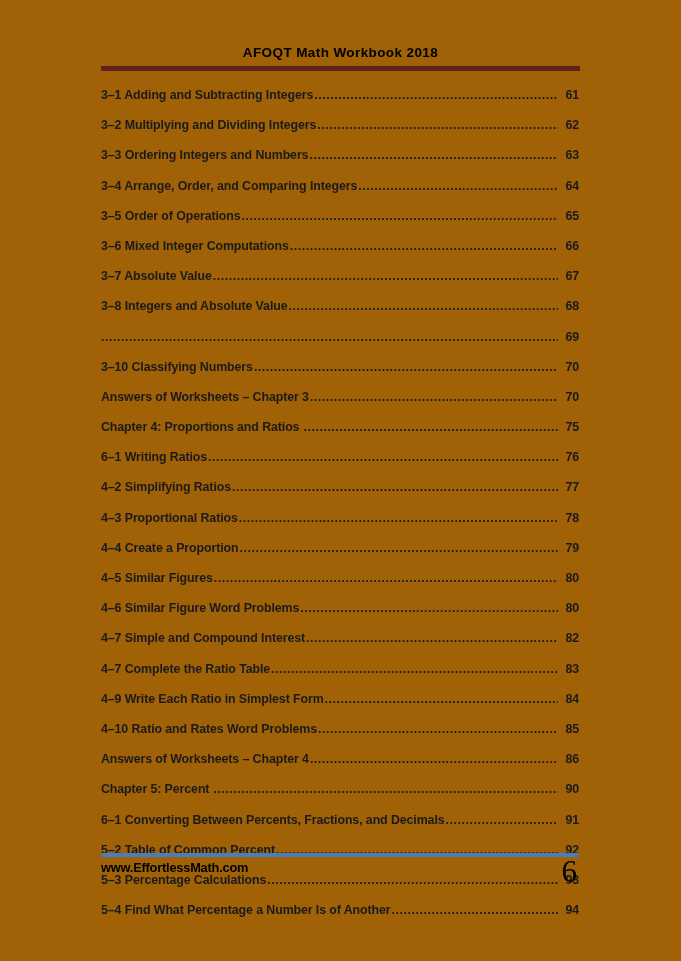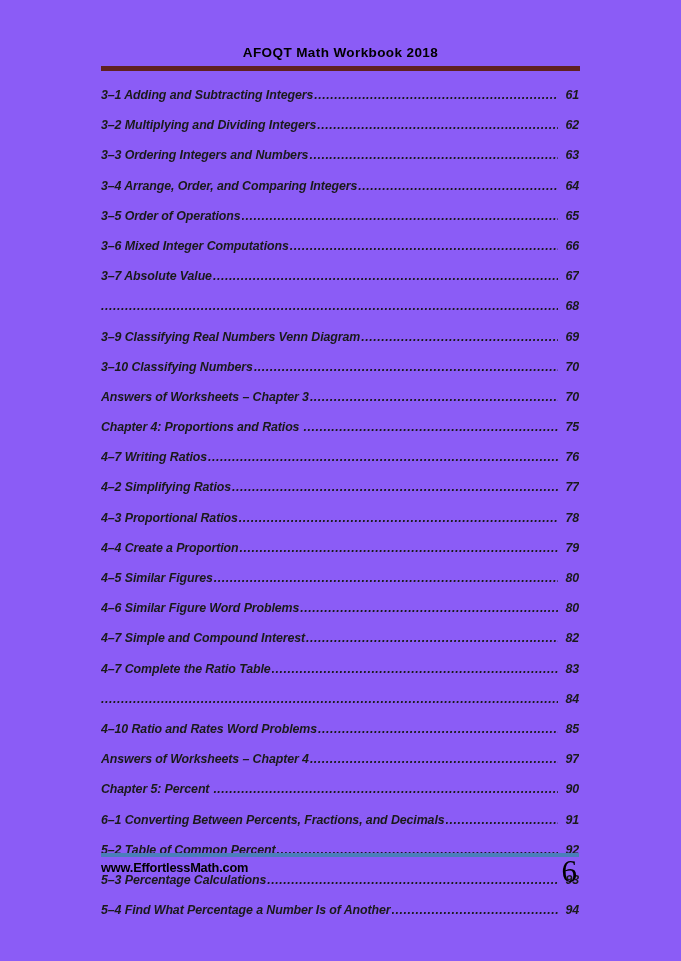--- a/index.html
+++ b/index.html
@@ -14,21 +14,21 @@
     font-family: "Liberation Sans", sans-serif;
     color: #000000;
     overflow: hidden;
   }
 
   .page {
     position: absolute;
     left: 0; top: 0;
     width: 681px;
     height: 961px;
-    background: #8b5cf6;
+    background: #a16207;
   }
 
   
   .header {
     position: absolute;
     left: 101px;
     top: 44px;
     width: 479px;
   }
   .header-title {
@@ -46,21 +46,20 @@
     width: 100%;
     background: #5F2120;
   }
 
   
   .toc {
     position: absolute;
     left: 101px;
     top: 88px;
     width: 478px;
-    font-style: italic;
   }
   .toc-row {
     display: flex;
     align-items: baseline;
     height: 30.2px;
     font-size: 12.4px;
     font-weight: bold;
     color: #1a1a1a;
     letter-spacing: -0.1px;
     white-space: nowrap;
@@ -164,45 +163,45 @@
         <span class="toc-label">3–6 Mixed Integer Computations</span>
         <span class="toc-leader">.......................................................................................................................</span>
         <span class="toc-page">66</span>
       </div>
       <div class="toc-row">
         <span class="toc-label">3–7 Absolute Value</span>
         <span class="toc-leader">.......................................................................................................................</span>
         <span class="toc-page">67</span>
       </div>
       <div class="toc-row">
+        <span class="toc-label">3–8 Integers and Absolute Value</span>
         <span class="toc-leader">.......................................................................................................................</span>
         <span class="toc-page">68</span>
       </div>
       <div class="toc-row">
-        <span class="toc-label">3–9 Classifying Real Numbers Venn Diagram</span>
         <span class="toc-leader">.......................................................................................................................</span>
         <span class="toc-page">69</span>
       </div>
       <div class="toc-row">
         <span class="toc-label">3–10 Classifying Numbers</span>
         <span class="toc-leader">.......................................................................................................................</span>
         <span class="toc-page">70</span>
       </div>
       <div class="toc-row">
         <span class="toc-label">Answers of Worksheets – Chapter 3</span>
         <span class="toc-leader">.......................................................................................................................</span>
         <span class="toc-page">70</span>
       </div>
       <div class="toc-row">
         <span class="toc-label gap">Chapter 4: Proportions and Ratios</span>
         <span class="toc-leader">.......................................................................................................................</span>
         <span class="toc-page">75</span>
       </div>
       <div class="toc-row">
-        <span class="toc-label">4–7 Writing Ratios</span>
+        <span class="toc-label">6–1 Writing Ratios</span>
         <span class="toc-leader">.......................................................................................................................</span>
         <span class="toc-page">76</span>
       </div>
       <div class="toc-row">
         <span class="toc-label">4–2 Simplifying Ratios</span>
         <span class="toc-leader">.......................................................................................................................</span>
         <span class="toc-page">77</span>
       </div>
       <div class="toc-row">
         <span class="toc-label">4–3 Proportional Ratios</span>
@@ -228,32 +227,33 @@
         <span class="toc-label">4–7 Simple and Compound Interest</span>
         <span class="toc-leader">.......................................................................................................................</span>
         <span class="toc-page">82</span>
       </div>
       <div class="toc-row">
         <span class="toc-label">4–7 Complete the Ratio Table</span>
         <span class="toc-leader">.......................................................................................................................</span>
         <span class="toc-page">83</span>
       </div>
       <div class="toc-row">
+        <span class="toc-label">4–9 Write Each Ratio in Simplest Form</span>
         <span class="toc-leader">.......................................................................................................................</span>
         <span class="toc-page">84</span>
       </div>
       <div class="toc-row">
         <span class="toc-label">4–10 Ratio and Rates Word Problems</span>
         <span class="toc-leader">.......................................................................................................................</span>
         <span class="toc-page">85</span>
       </div>
       <div class="toc-row">
         <span class="toc-label">Answers of Worksheets – Chapter 4</span>
         <span class="toc-leader">.......................................................................................................................</span>
-        <span class="toc-page">97</span>
+        <span class="toc-page">86</span>
       </div>
       <div class="toc-row">
         <span class="toc-label gap">Chapter 5: Percent</span>
         <span class="toc-leader">.......................................................................................................................</span>
         <span class="toc-page">90</span>
       </div>
       <div class="toc-row">
         <span class="toc-label">6–1 Converting Between Percents, Fractions, and Decimals</span>
         <span class="toc-leader">.......................................................................................................................</span>
         <span class="toc-page">91</span>

